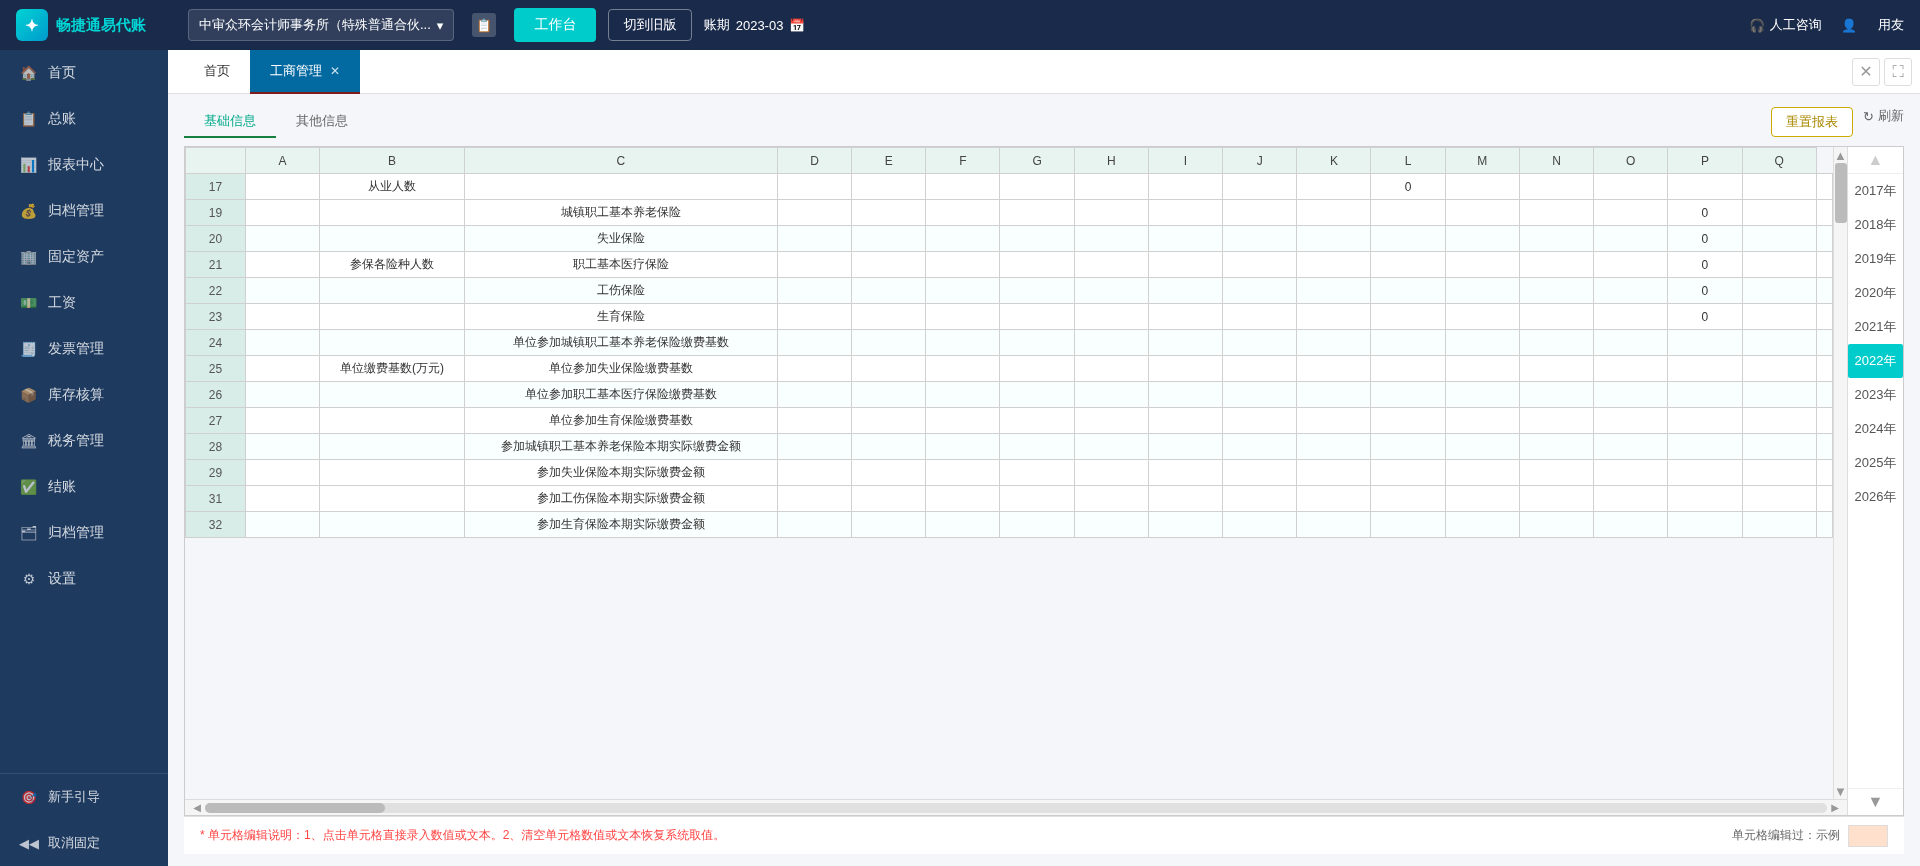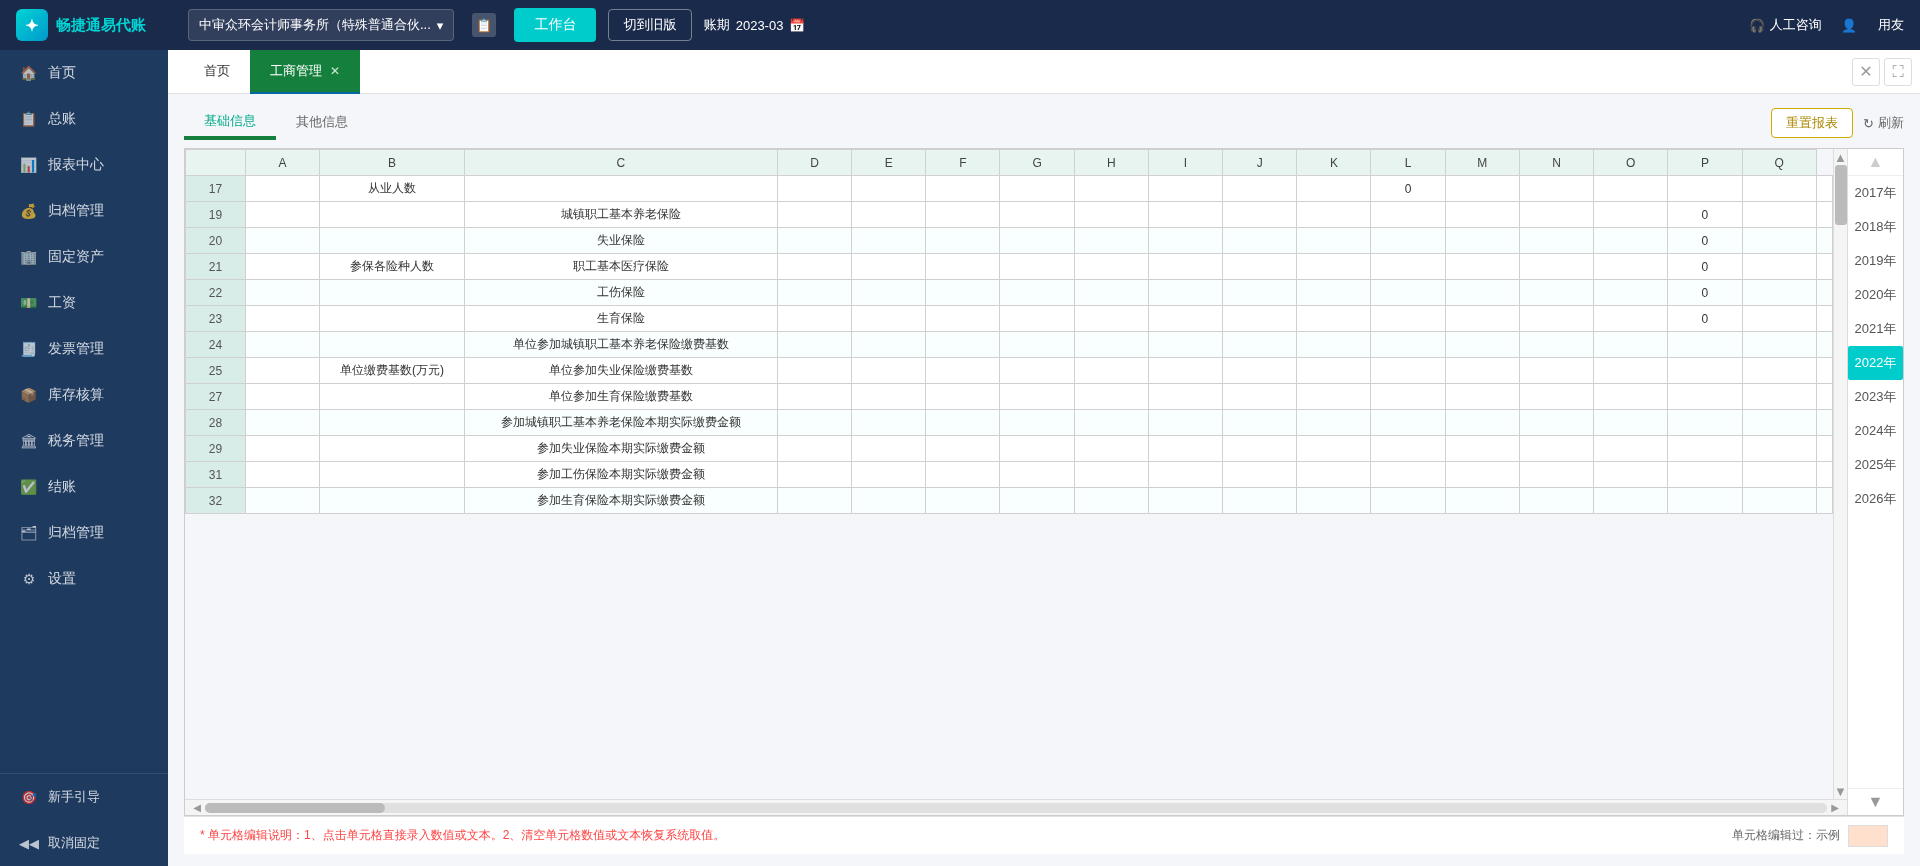--- a/index.html
+++ b/index.html
@@ -26,32 +26,32 @@
     .sidebar-icon { width: 18px; height: 18px; display: flex; align-items: center; justify-content: center; color: rgba(255,255,255,0.7); }
     .sidebar-bottom { margin-top: auto; border-top: 1px solid rgba(255,255,255,0.1); }
     .sidebar-bottom .sidebar-item { font-size: 13px; }
 
     
     .content-area { flex: 1; display: flex; flex-direction: column; overflow: hidden; background: #f5f6fa; }
 
     
     .tab-bar { background: white; display: flex; align-items: center; border-bottom: 1px solid #e0e0e0; height: 44px; padding-left: 16px; gap: 0; }
     .tab-item { padding: 0 20px; height: 44px; display: flex; align-items: center; cursor: pointer; font-size: 13px; color: #666; border-bottom: 2px solid transparent; }
-    .tab-item.active { background: #15803d; color: white; border-bottom: 2px solid #0369a1; }
+    .tab-item.active { background: #0369a1; color: white; border-bottom: 2px solid #7f1d1d; }
     .tab-close { margin-left: 8px; color: rgba(255,255,255,0.8); font-size: 12px; cursor: pointer; }
     .tab-home { color: #333; }
 
     
     .page-content { flex: 1; padding: 12px 16px; overflow: hidden; display: flex; flex-direction: column; }
 
     
     .sub-tabs { display: flex; align-items: center; margin-bottom: 8px; }
     .sub-tab { padding: 6px 20px; cursor: pointer; font-size: 13px; color: #666; border-bottom: 2px solid transparent; }
-    .sub-tab.active { color: #00aa88; border-bottom: 4px solid #15803d; font-weight: 500; }
-    .sub-tab-right { margin-left: auto; display: flex; align-items: center; gap: 10px; }
+    .sub-tab.active { color: #00aa88; border-bottom: 2px solid #15803d; font-weight: 500; }
+    .sub-tab-right { margin-left: auto; display: flex; align-items: flex-start; gap: 10px; }
     .reset-btn { border: 1px solid #ccaa00; color: #aa8800; background: white; padding: 5px 14px; border-radius: 4px; cursor: pointer; font-size: 13px; }
     .refresh-btn { background: transparent; border: none; color: #666; cursor: pointer; display: flex; align-items: center; gap: 4px; font-size: 13px; }
     .sheet-scroll { flex: 1; overflow: auto; }
     .sheet-table { border-collapse: collapse; width: 100%; min-width: 1400px; }
     .sheet-table th, .sheet-table td { border: 1px solid #d0d0d0; padding: 4px 6px; font-size: 12px; white-space: nowrap; }
     .sheet-table th { background: #e8f4f0; color: #444; text-align: center; font-weight: normal; height: 26px; min-width: 60px; }
     .col-row-num { background: #d8ece8; width: 40px; text-align: center; color: #555; }
     .col-a { min-width: 100px; }
     .col-b { min-width: 120px; }
     .col-c { min-width: 180px; }
@@ -386,20 +386,41 @@
                       <td class="cell-label" style="text-align: center;"></td>
                       <td class="cell-label" style="text-align: center;"></td>
                       <td class="cell-label" style="text-align: center;"></td>
                       <td class="cell-label" style="text-align: center;"></td>
                       <td class="cell-label" style="text-align: center;"></td>
                       <td class="cell-label" style="text-align: center;"></td>
                       <td class="cell-label" style="text-align: center;"></td>
                       <td class="cell-label" style="text-align: center;"></td>
                       <td class="cell-label" style="text-align: center;"></td>
                     </tr>
+                    <tr class="row-shade">
+                      <td class="col-row-num">26</td>
+                      <td class="cell-label" style="text-align: center;"></td>
+                      <td class="cell-label" style="text-align: center;"></td>
+                      <td class="cell-label" style="text-align: center;">单位参加职工基本医疗保险缴费基数</td>
+                      <td class="cell-label" style="text-align: center;"></td>
+                      <td class="cell-label" style="text-align: center;"></td>
+                      <td class="cell-label" style="text-align: center;"></td>
+                      <td class="cell-label" style="text-align: center;"></td>
+                      <td class="cell-label" style="text-align: center;"></td>
+                      <td class="cell-label" style="text-align: center;"></td>
+                      <td class="cell-label" style="text-align: center;"></td>
+                      <td class="cell-label" style="text-align: center;"></td>
+                      <td class="cell-label" style="text-align: center;"></td>
+                      <td class="cell-label" style="text-align: center;"></td>
+                      <td class="cell-label" style="text-align: center;"></td>
+                      <td class="cell-label" style="text-align: center;"></td>
+                      <td class="cell-label" style="text-align: center;"></td>
+                      <td class="cell-label" style="text-align: center;"></td>
+                      <td class="cell-label" style="text-align: center;"></td>
+                    </tr>
                     <tr class="row-white">
                       <td class="col-row-num">27</td>
                       <td class="cell-label" style="text-align: center;"></td>
                       <td class="cell-label" style="text-align: center;"></td>
                       <td class="cell-label" style="text-align: center;">单位参加生育保险缴费基数</td>
                       <td class="cell-label" style="text-align: center;"></td>
                       <td class="cell-label" style="text-align: center;"></td>
                       <td class="cell-label" style="text-align: center;"></td>
                       <td class="cell-label" style="text-align: center;"></td>
                       <td class="cell-label" style="text-align: center;"></td>

